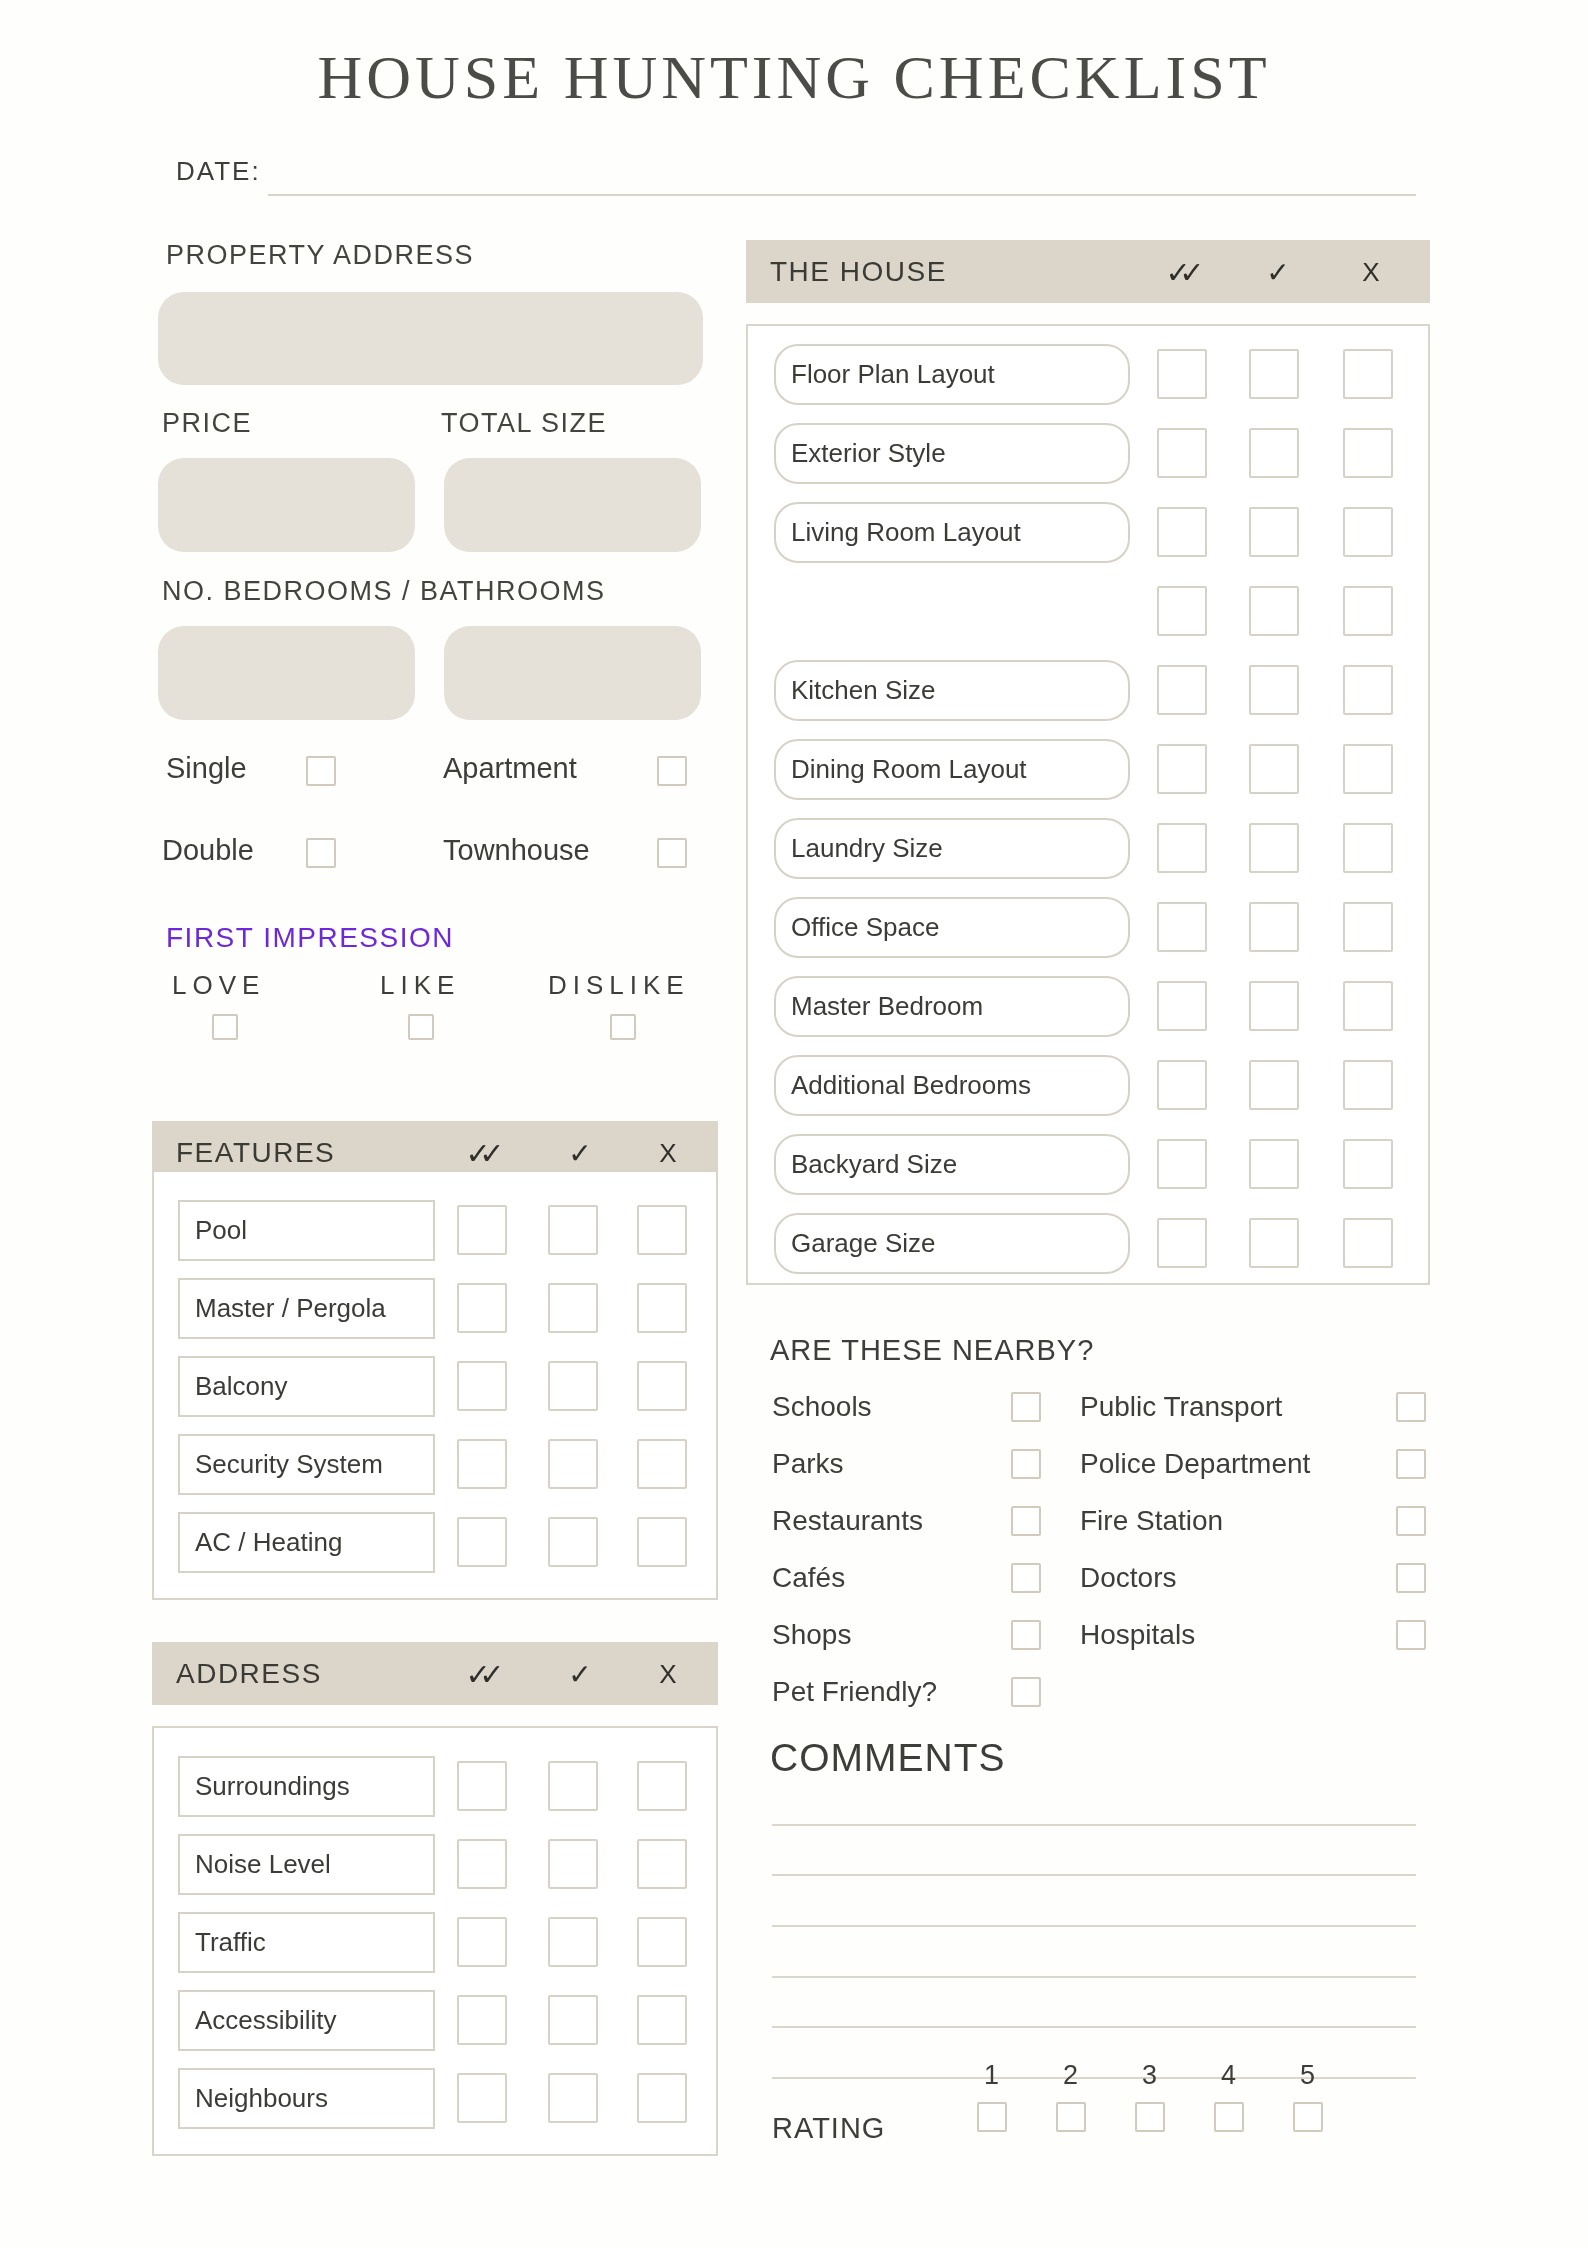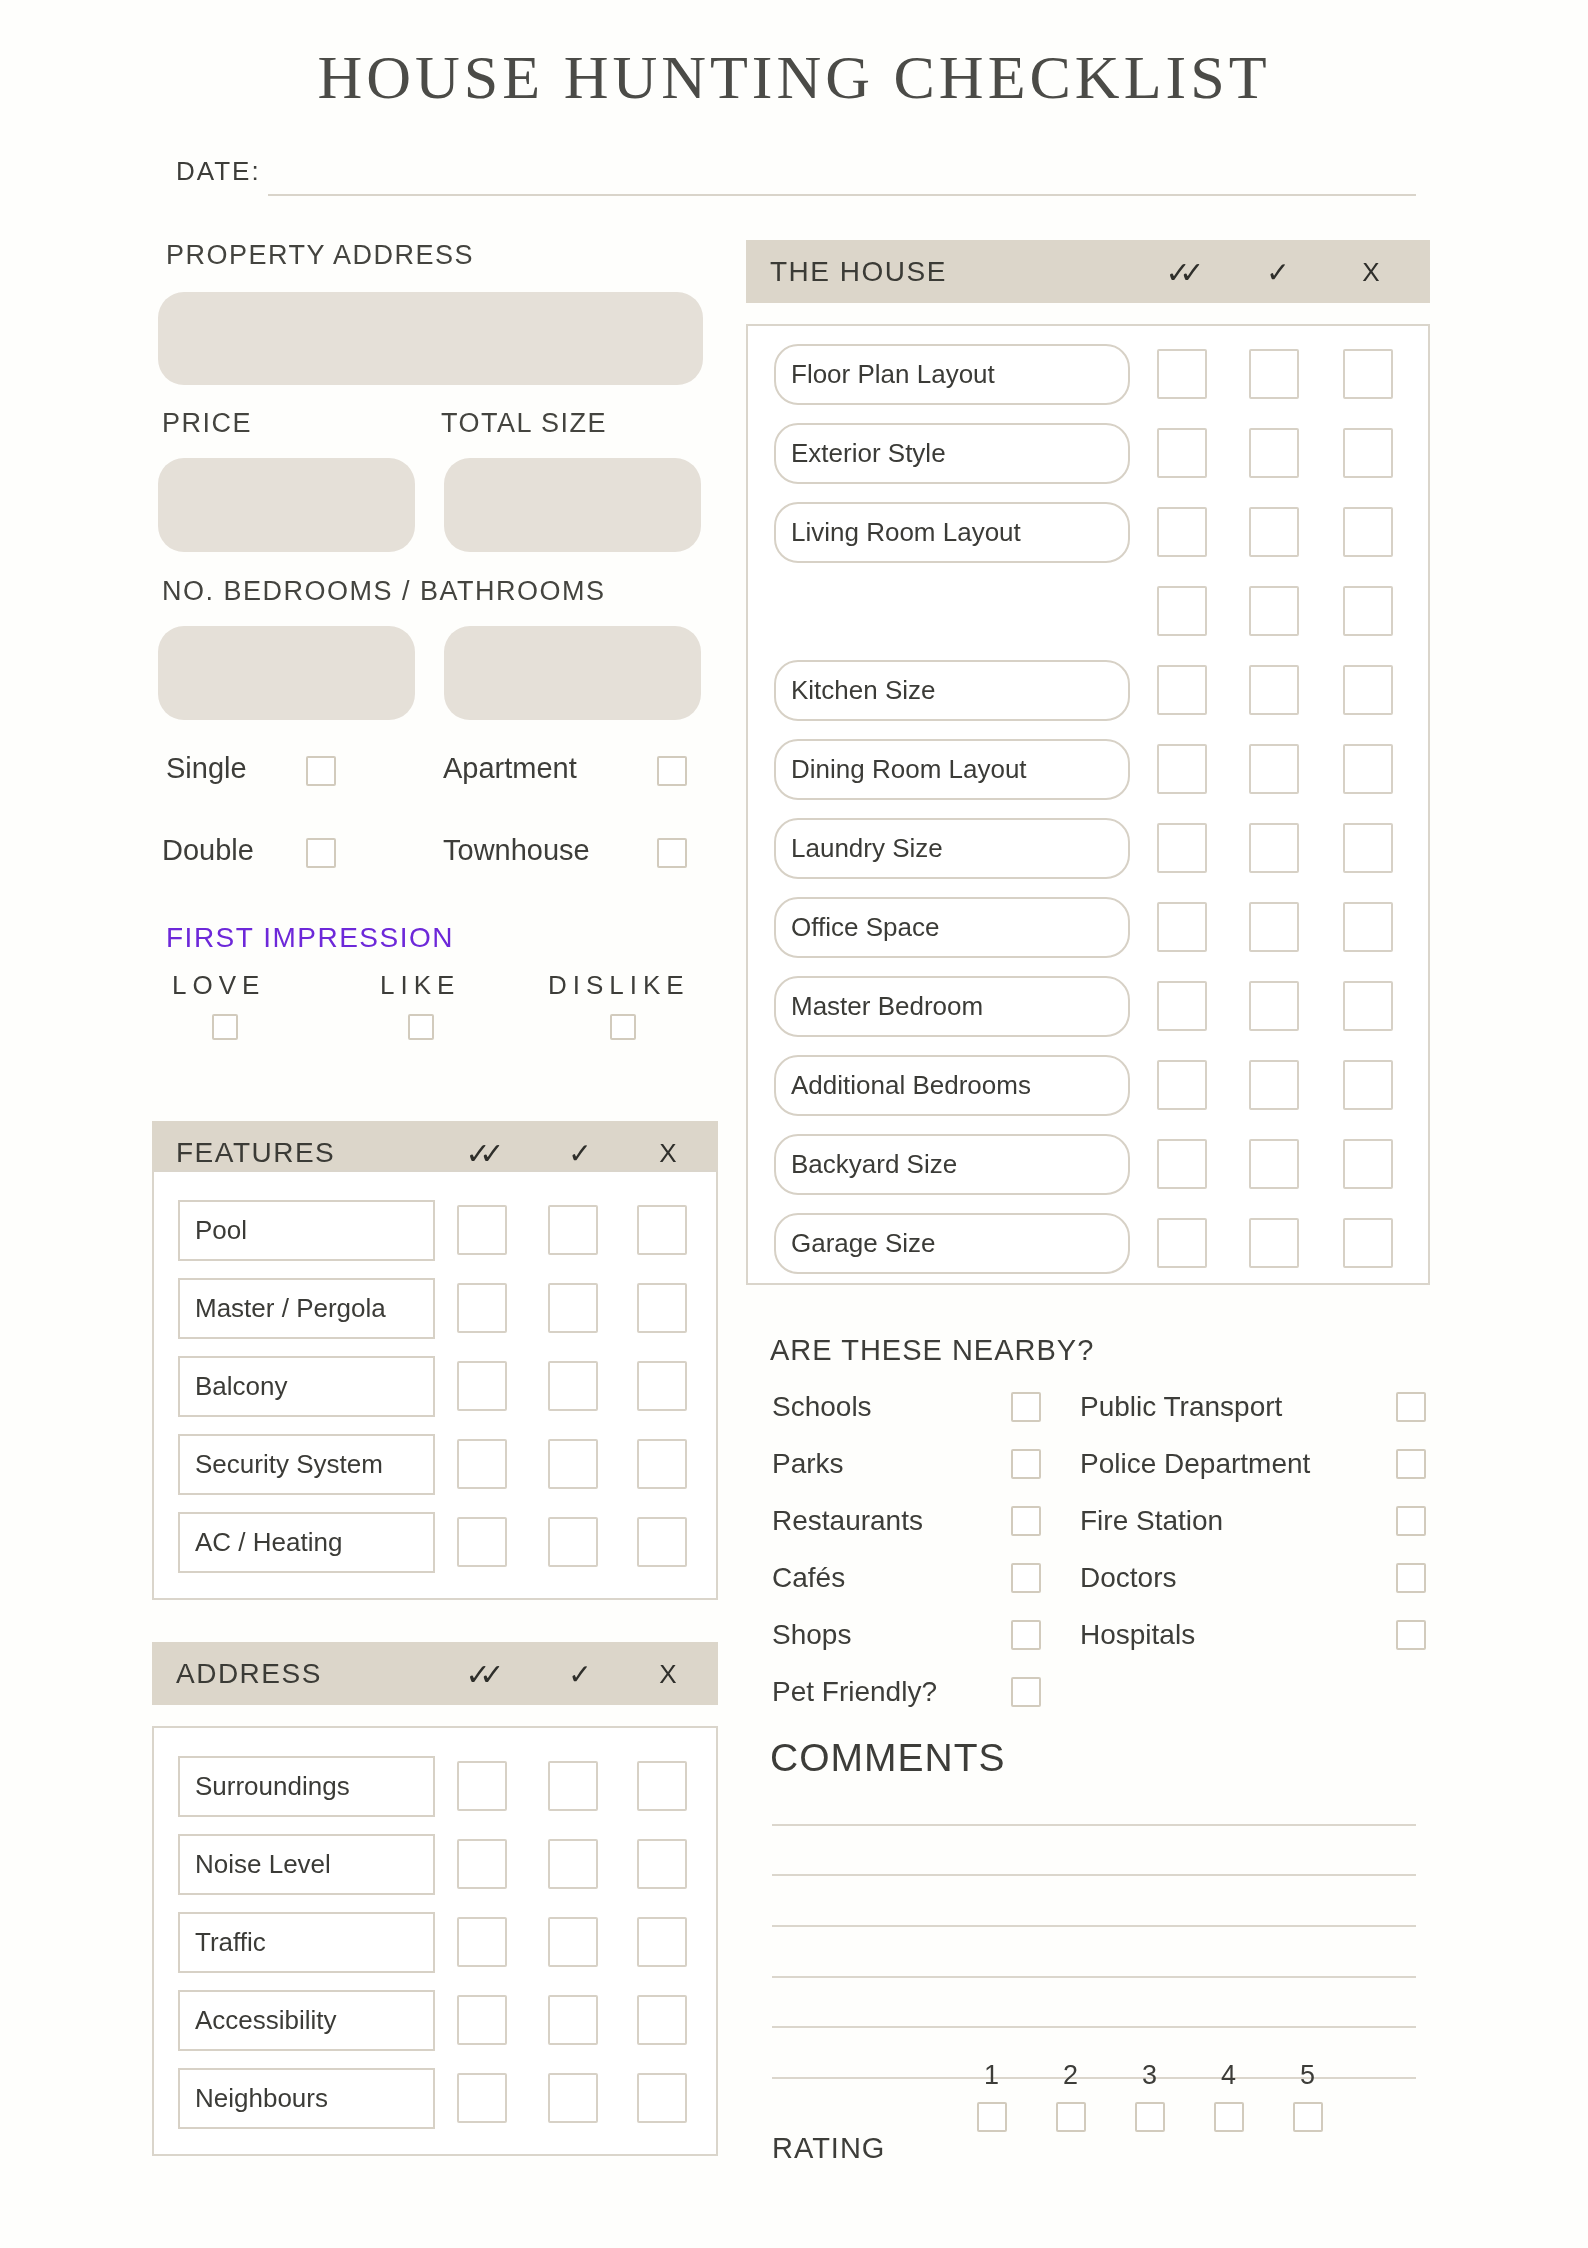--- a/index.html
+++ b/index.html
@@ -100,21 +100,21 @@
   .n-label { font-size:28px; color:#3d3d39; line-height:34px; display:inline-block; }
   .nearby-left  .cb { position:absolute; left:239px; top:2px; }
   .nearby-right .cb { position:absolute; left:316px; top:2px; }
 
   
   .comments-title { position:absolute; left:770px; top:1736px; font-size:39px; letter-spacing:1px; color:#3d3d39; }
   .c-line { position:absolute; left:772px; width:644px; border-top:2px solid #dbd6cc; }
   .c1{top:1824px;} .c2{top:1874px;} .c3{top:1925px;} .c4{top:1976px;} .c5{top:2026px;} .c6{top:2077px;}
 
   
-  .rating-label { position:absolute; left:772px; top:2112px; font-size:29px; letter-spacing:1px; color:#3d3d39;margin-top:20px; }
+  .rating-label { position:absolute; left:772px; top:2112px; font-size:29px; letter-spacing:1px; color:#3d3d39; }
   .rating-scale { position:absolute; left:952px; top:2060px; display:flex; }
   .rating-col { width:79px; text-align:center; }
   .rating-num { font-size:27px; color:#3d3d39; line-height:30px; }
   .rating-col .cb { margin-top:12px; }
 </style>
 </head>
 <body>
 
 <div class="page">
 

